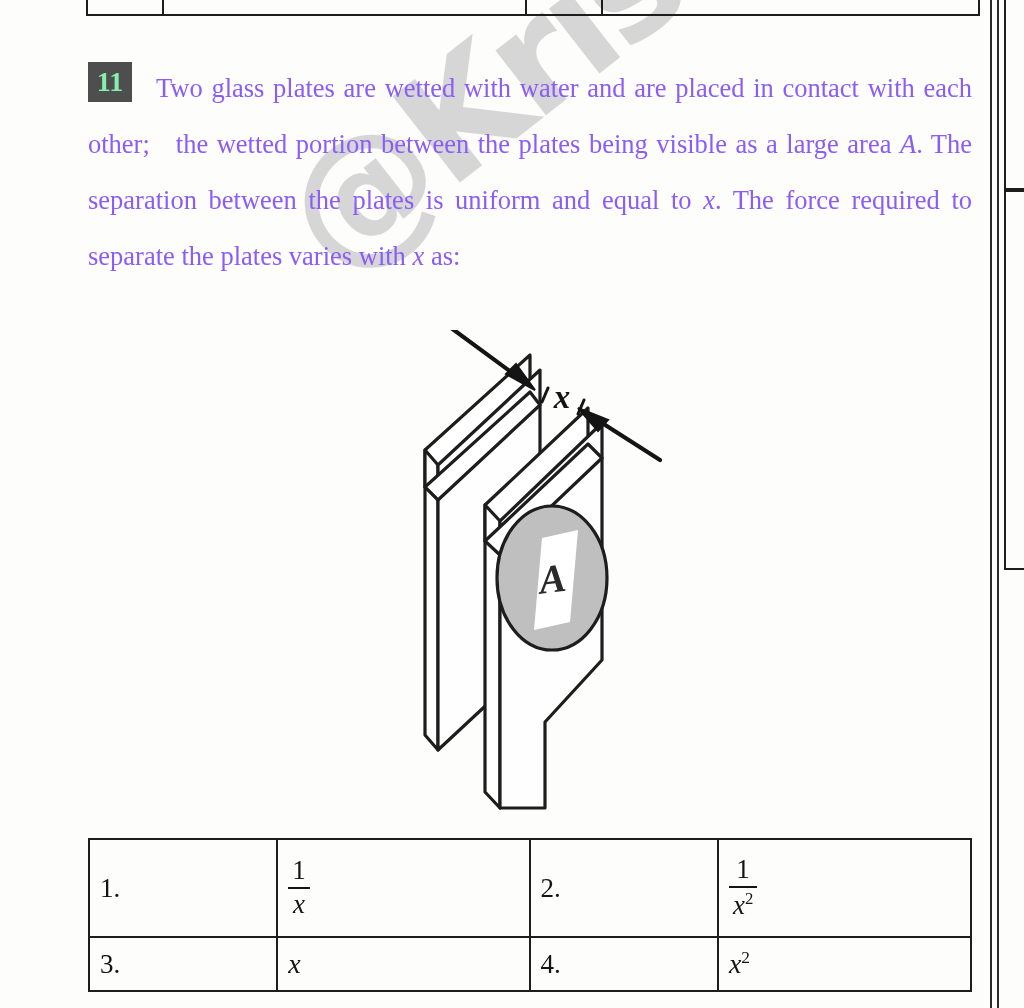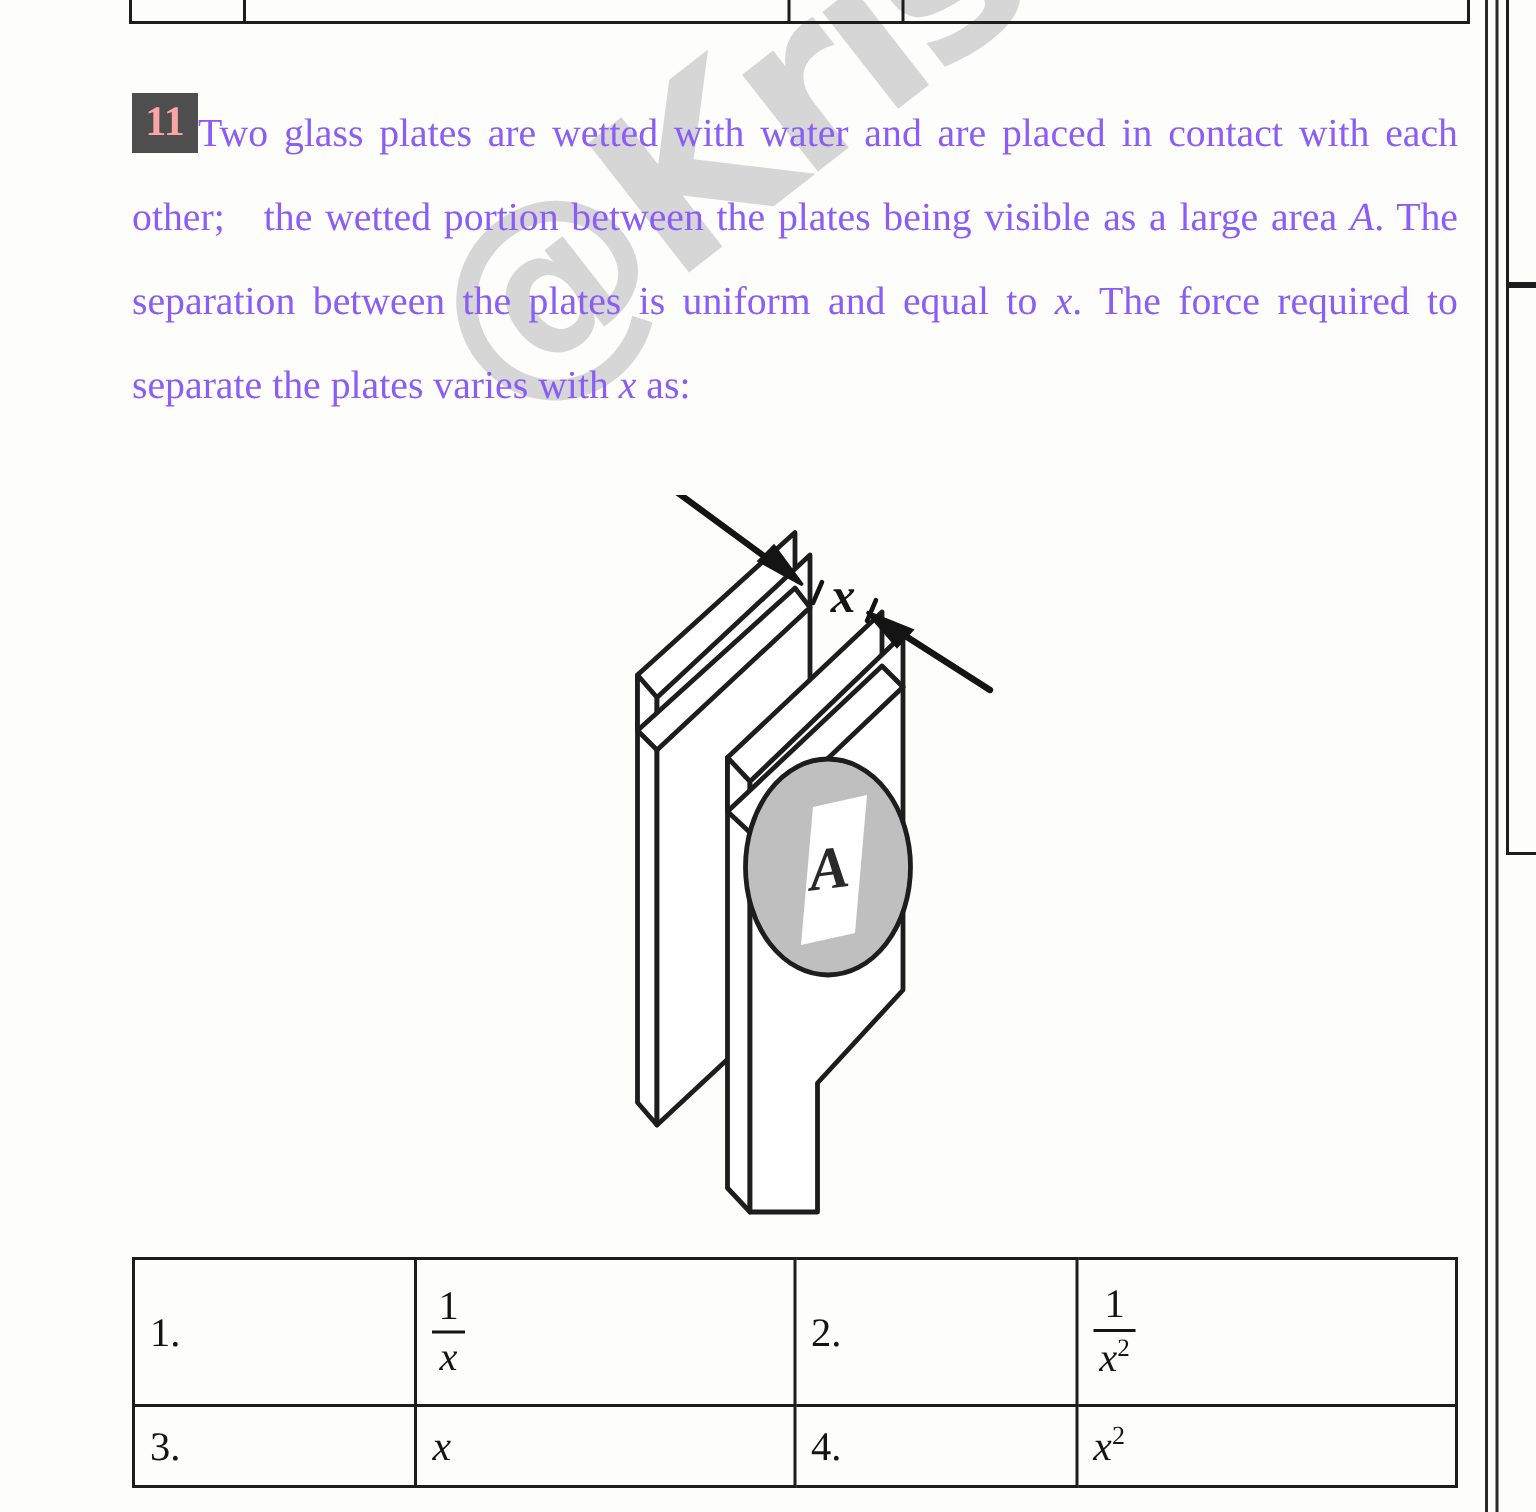--- a/index.html
+++ b/index.html
@@ -97,27 +97,27 @@
     left: 88px;
     top: 60px;
     width: 884px;
     z-index: 5;
   }
   #qnum {
     float: left;
     width: 44px;
     height: 40px;
     background: #4e4e4e;
-    color: #fca5a5;
+    color: #86efac;
     font-family: "Liberation Serif", serif;
     font-weight: 700;
     font-size: 28px;
     line-height: 40px;
     text-align: center;
-    margin-right: 0;
+    margin-right: 24px;
     margin-top: 2px;
   }
   #qtext {
     font-size: 26.5px;
     line-height: 56px;
     text-align: justify;
     text-justify: inter-word;
     color: #8b5cf6;
   }
   #qtext i, .mathvar {

